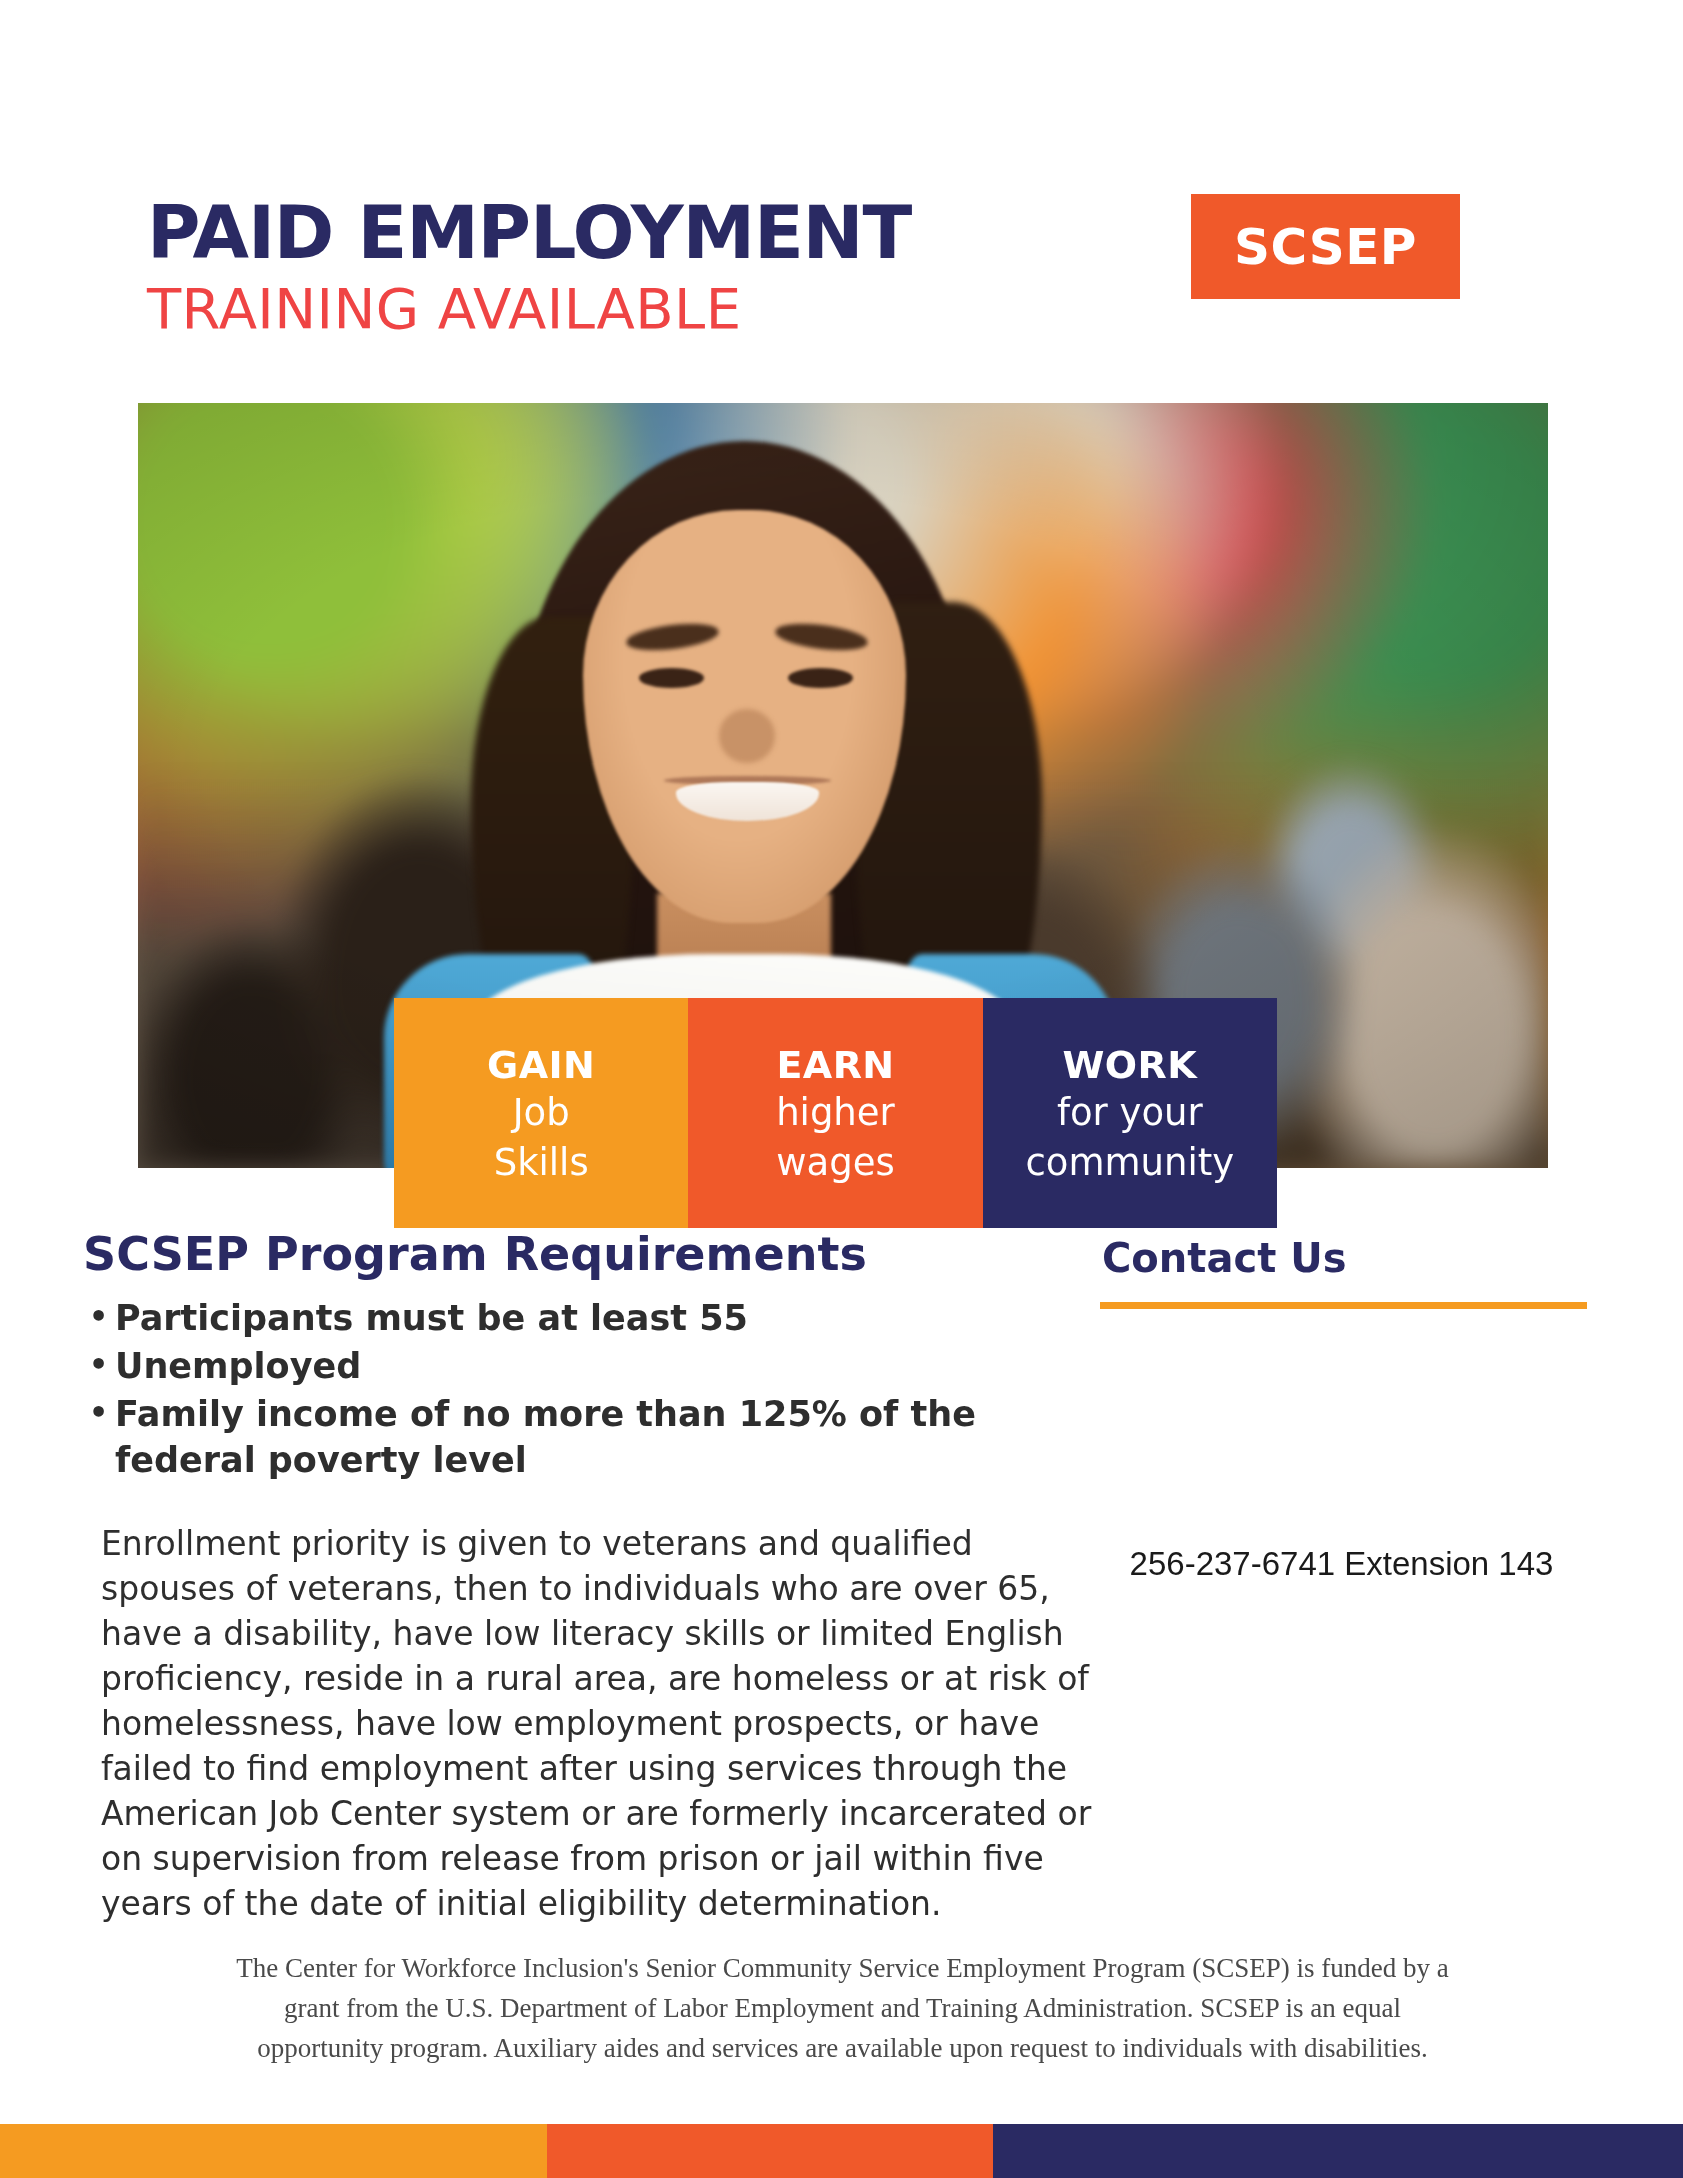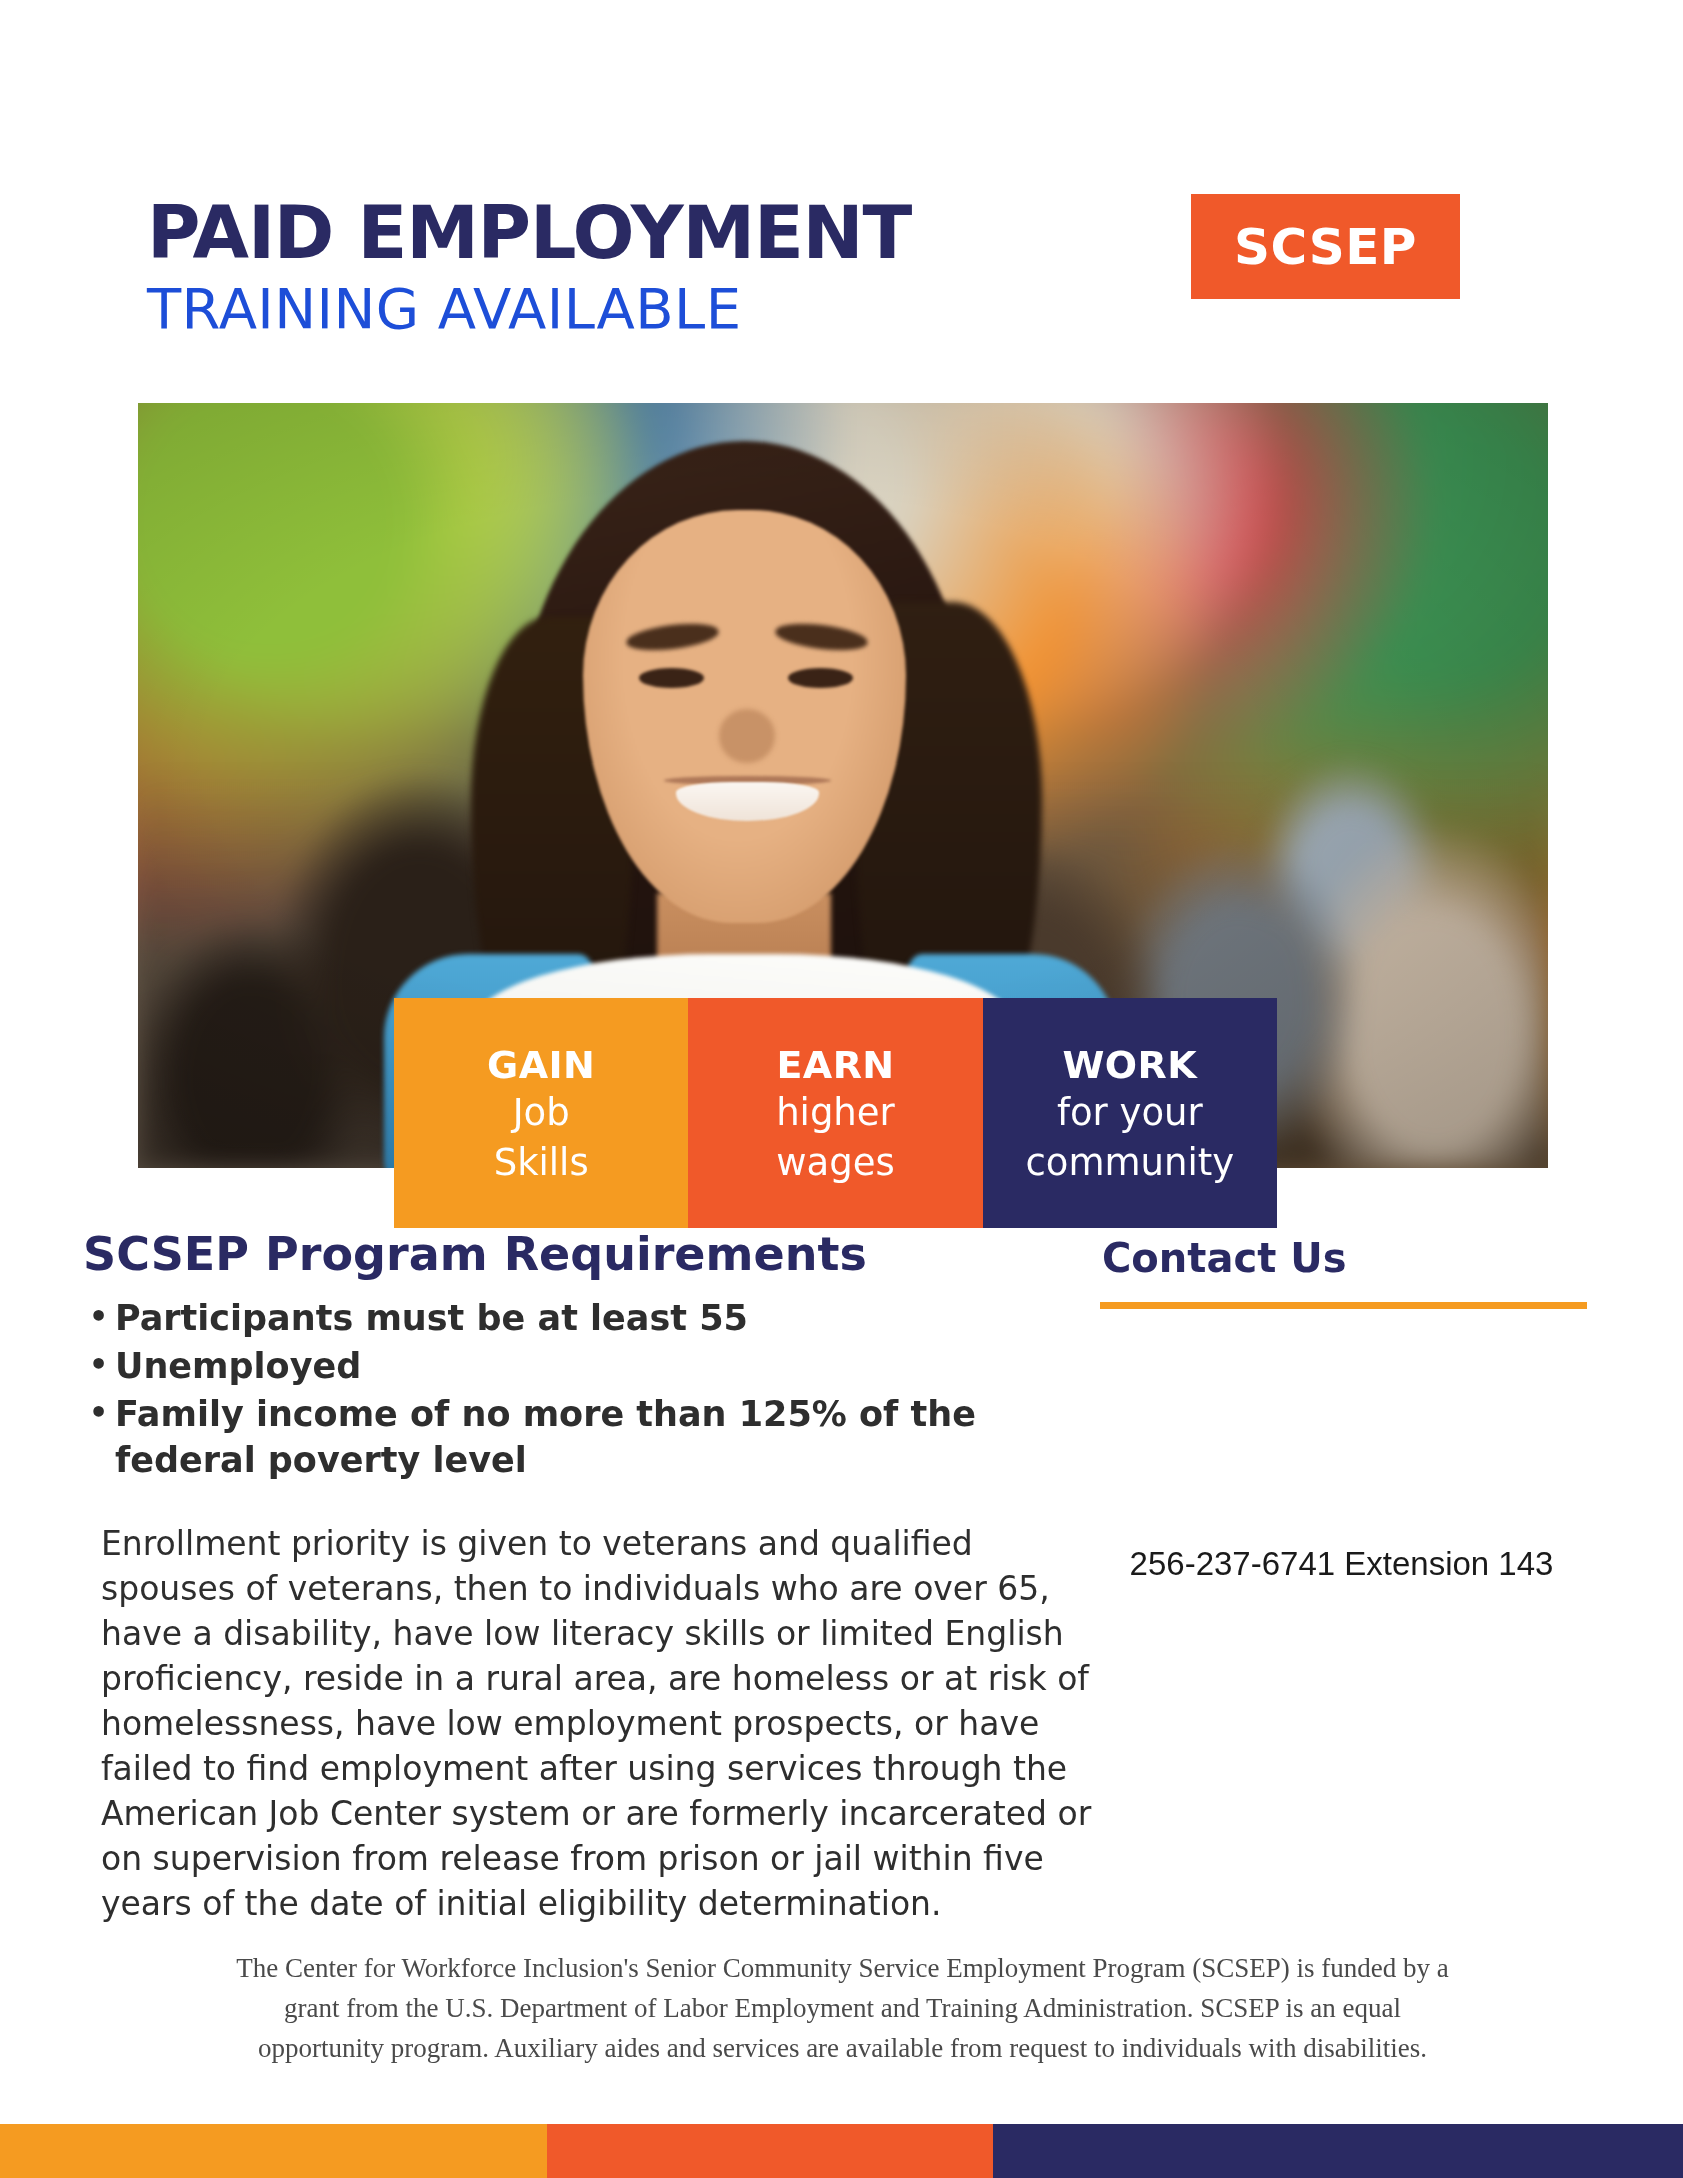--- a/index.html
+++ b/index.html
@@ -44,21 +44,21 @@
     color: #2a2a63;
     margin: 0;
     white-space: nowrap;
   }
   .title-sub {
     font-family: "DejaVu Sans", sans-serif;
     font-weight: 400;
     font-size: 56px;
     line-height: 63px;
     letter-spacing: 0.4px;
-    color: #1d4ed8;
+    color: #ef4444;
     margin: 6px 0 0 0;
     white-space: nowrap;
   }
   .scsep-badge {
     position: absolute;
     left: 1191px;
     top: 194px;
     width: 269px;
     height: 105px;
     background: #f0592a;
@@ -481,21 +481,21 @@
       <h3 class="contact-heading">Contact Us</h3>
       <div class="contact-rule"></div>
       <div class="contact-phone">256-237-6741 Extension 143</div>
     </div>
 
   </div>
 
   <div class="footer">
     <p class="footer-line">The Center for Workforce Inclusion's Senior Community Service Employment Program (SCSEP) is funded by a</p>
     <p class="footer-line">grant from the U.S. Department of Labor Employment and Training Administration. SCSEP is an equal</p>
-    <p class="footer-line">opportunity program. Auxiliary aides and services are available from request to individuals with disabilities.</p>
+    <p class="footer-line">opportunity program. Auxiliary aides and services are available upon request to individuals with disabilities.</p>
   </div>
 
   <div class="bottom-bar">
     <div class="bar-seg bar-amber"></div>
     <div class="bar-seg bar-orange"></div>
     <div class="bar-seg bar-navy"></div>
   </div>
 
 </div>
 

